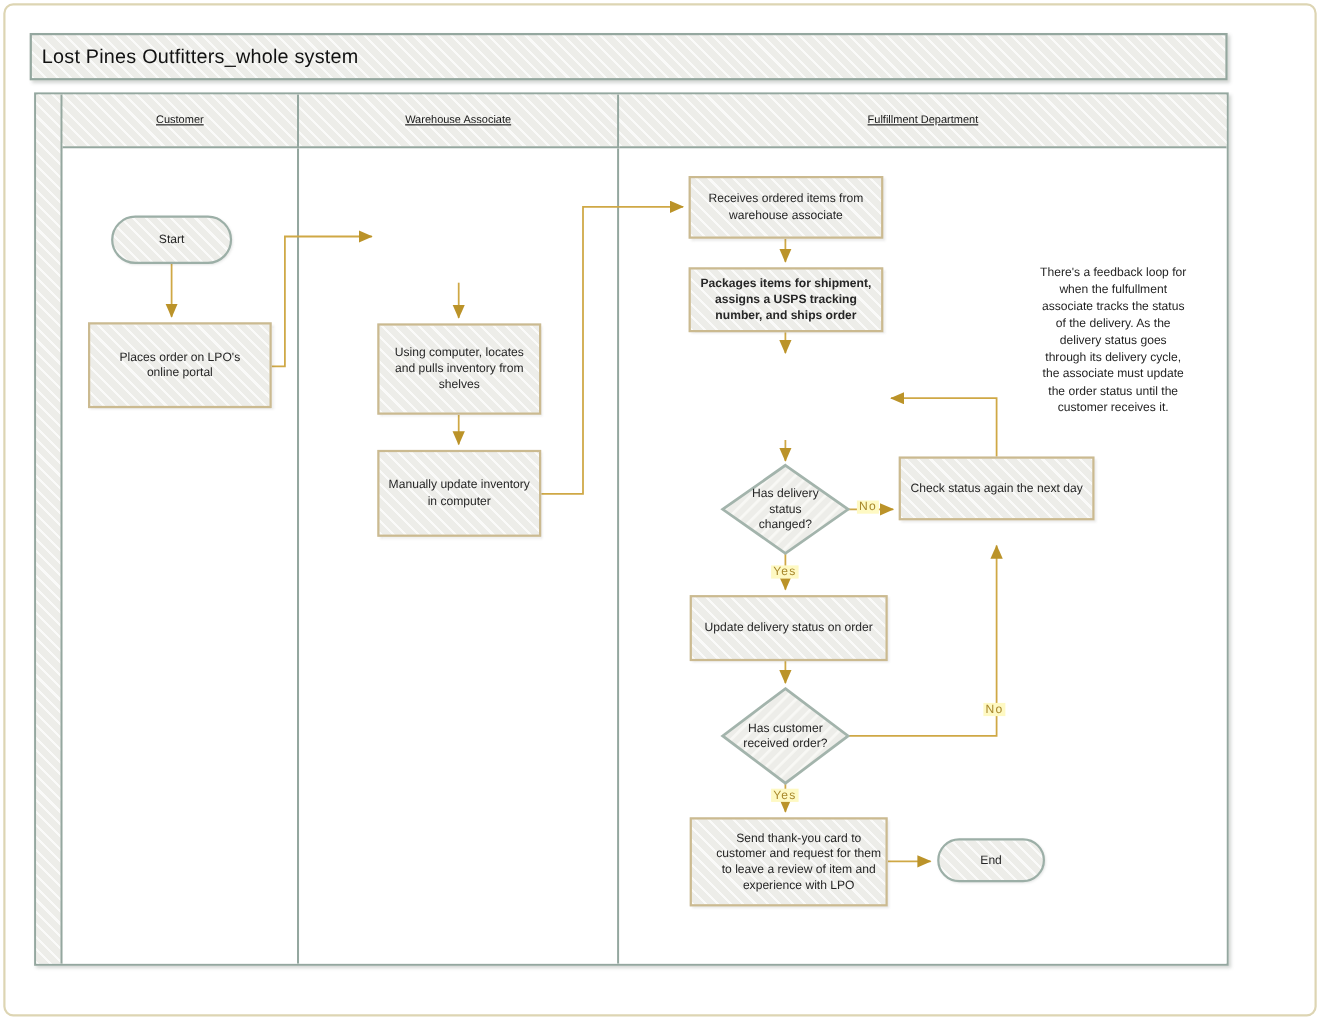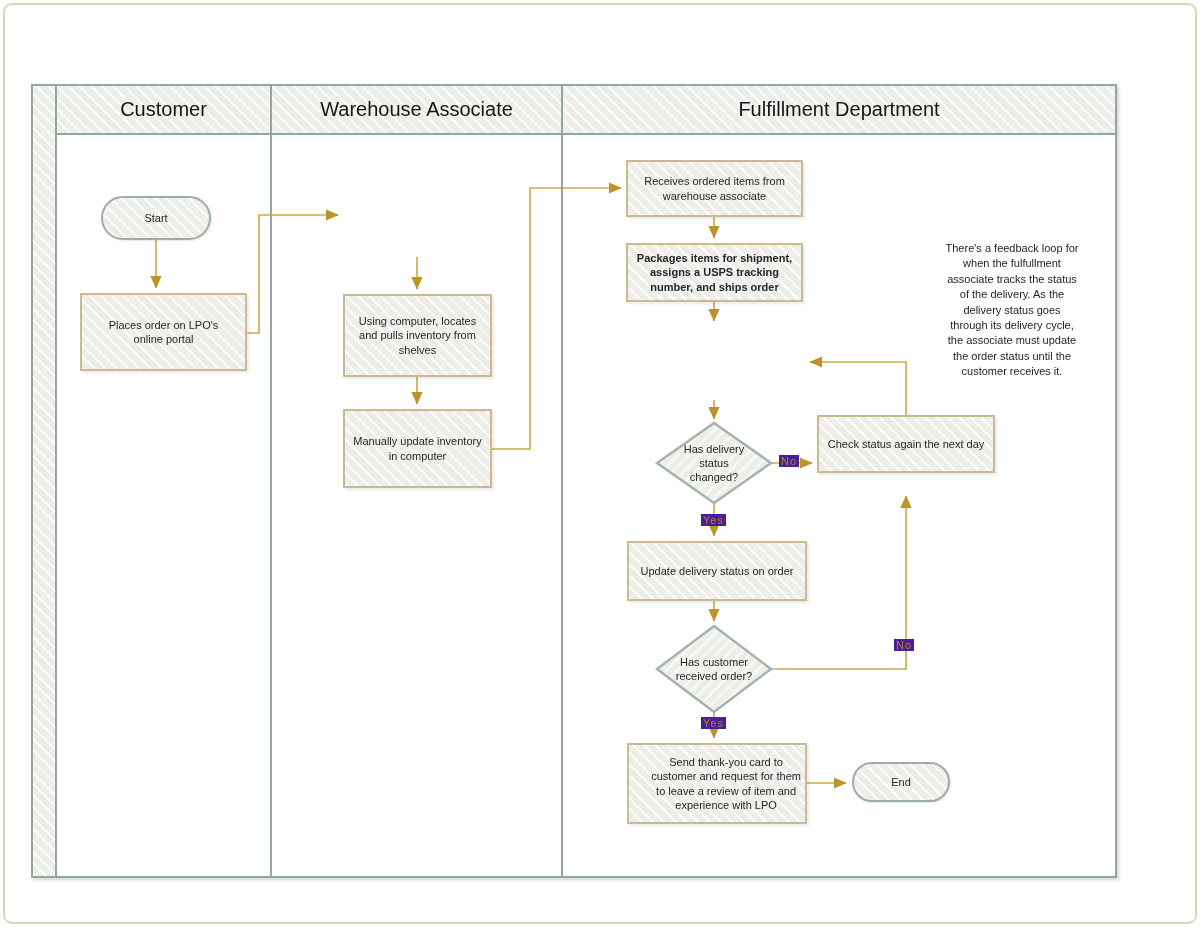--- a/index.html
+++ b/index.html
@@ -27,21 +27,21 @@
     box-sizing:border-box;background:#ffffff;
   }
   .side-strip{
     position:absolute;left:0;top:0;width:24px;height:100%;
     border-right:2px solid #94a79f;box-sizing:border-box;
   }
   .lane-header{
     position:absolute;top:0;height:49px;border-right:2px solid #94a79f;border-bottom:2px solid #94a79f;
     box-sizing:border-box;display:flex;align-items:center;justify-content:center;
   }
-  .lane-header span{font-size:20px;color:#161616;}
+  .lane-header span{font-size:10px;color:#161616;text-decoration:underline;}
   .lane-body{
     position:absolute;top:49px;height:741px;border-right:2px solid #94a79f;box-sizing:border-box;background:#fff;
   }
   .lh-1{left:24px;width:215px;}  .lb-1{left:24px;width:215px;}
   .lh-2{left:239px;width:291px;} .lb-2{left:239px;width:291px;}
   .lh-3{left:530px;width:552px;border-right:none;align-items:center;} .lb-3{left:530px;width:552px;border-right:none;}
   svg.wires{position:absolute;left:0;top:0;z-index:3;pointer-events:none;}
   .shape{
     position:absolute;z-index:4;box-sizing:border-box;
     display:flex;align-items:center;justify-content:center;text-align:center;
@@ -53,34 +53,37 @@
     border:2.5px solid #9cafa7;border-radius:22px;box-shadow:1px 1px 2px rgba(90,100,95,0.15);
   }
   .shape-label, .diamond-label{
     font-size:11px;line-height:1.3;color:#262626;white-space:pre-line;padding:2px 4px;
   }
   .diamond-label{
     position:absolute;z-index:5;display:flex;align-items:center;justify-content:center;
     text-align:center;box-sizing:border-box;
   }
   .edge-label{
-    position:absolute;z-index:6;font-size:11px;color:#a8882c;background:#4c1d95;
+    position:absolute;z-index:6;font-size:11px;color:#a8882c;background:#fef9c3;
     padding:0 2px;text-align:center;letter-spacing:1px;
   }
   .annotation{
     position:absolute;left:921px;top:241px;width:182px;z-index:4;
     font-size:11px;line-height:1.4;text-align:center;color:#1f1f1f;white-space:pre-line;
   }
 </style>
 </head>
 <body>
 
 <div id="canvas">
   <div class="page-border"></div>
 
+  <div class="titlebar hatch">
+    <span class="title">Lost Pines Outfitters_whole system</span>
+  </div>
 
   <div class="frame">
     <div class="side-strip hatch"></div>
     <div class="lane-header lh-1 hatch">
       <span>Customer</span>
     </div>
     <div class="lane-header lh-2 hatch">
       <span>Warehouse Associate</span>
     </div>
     <div class="lane-header lh-3 hatch">

